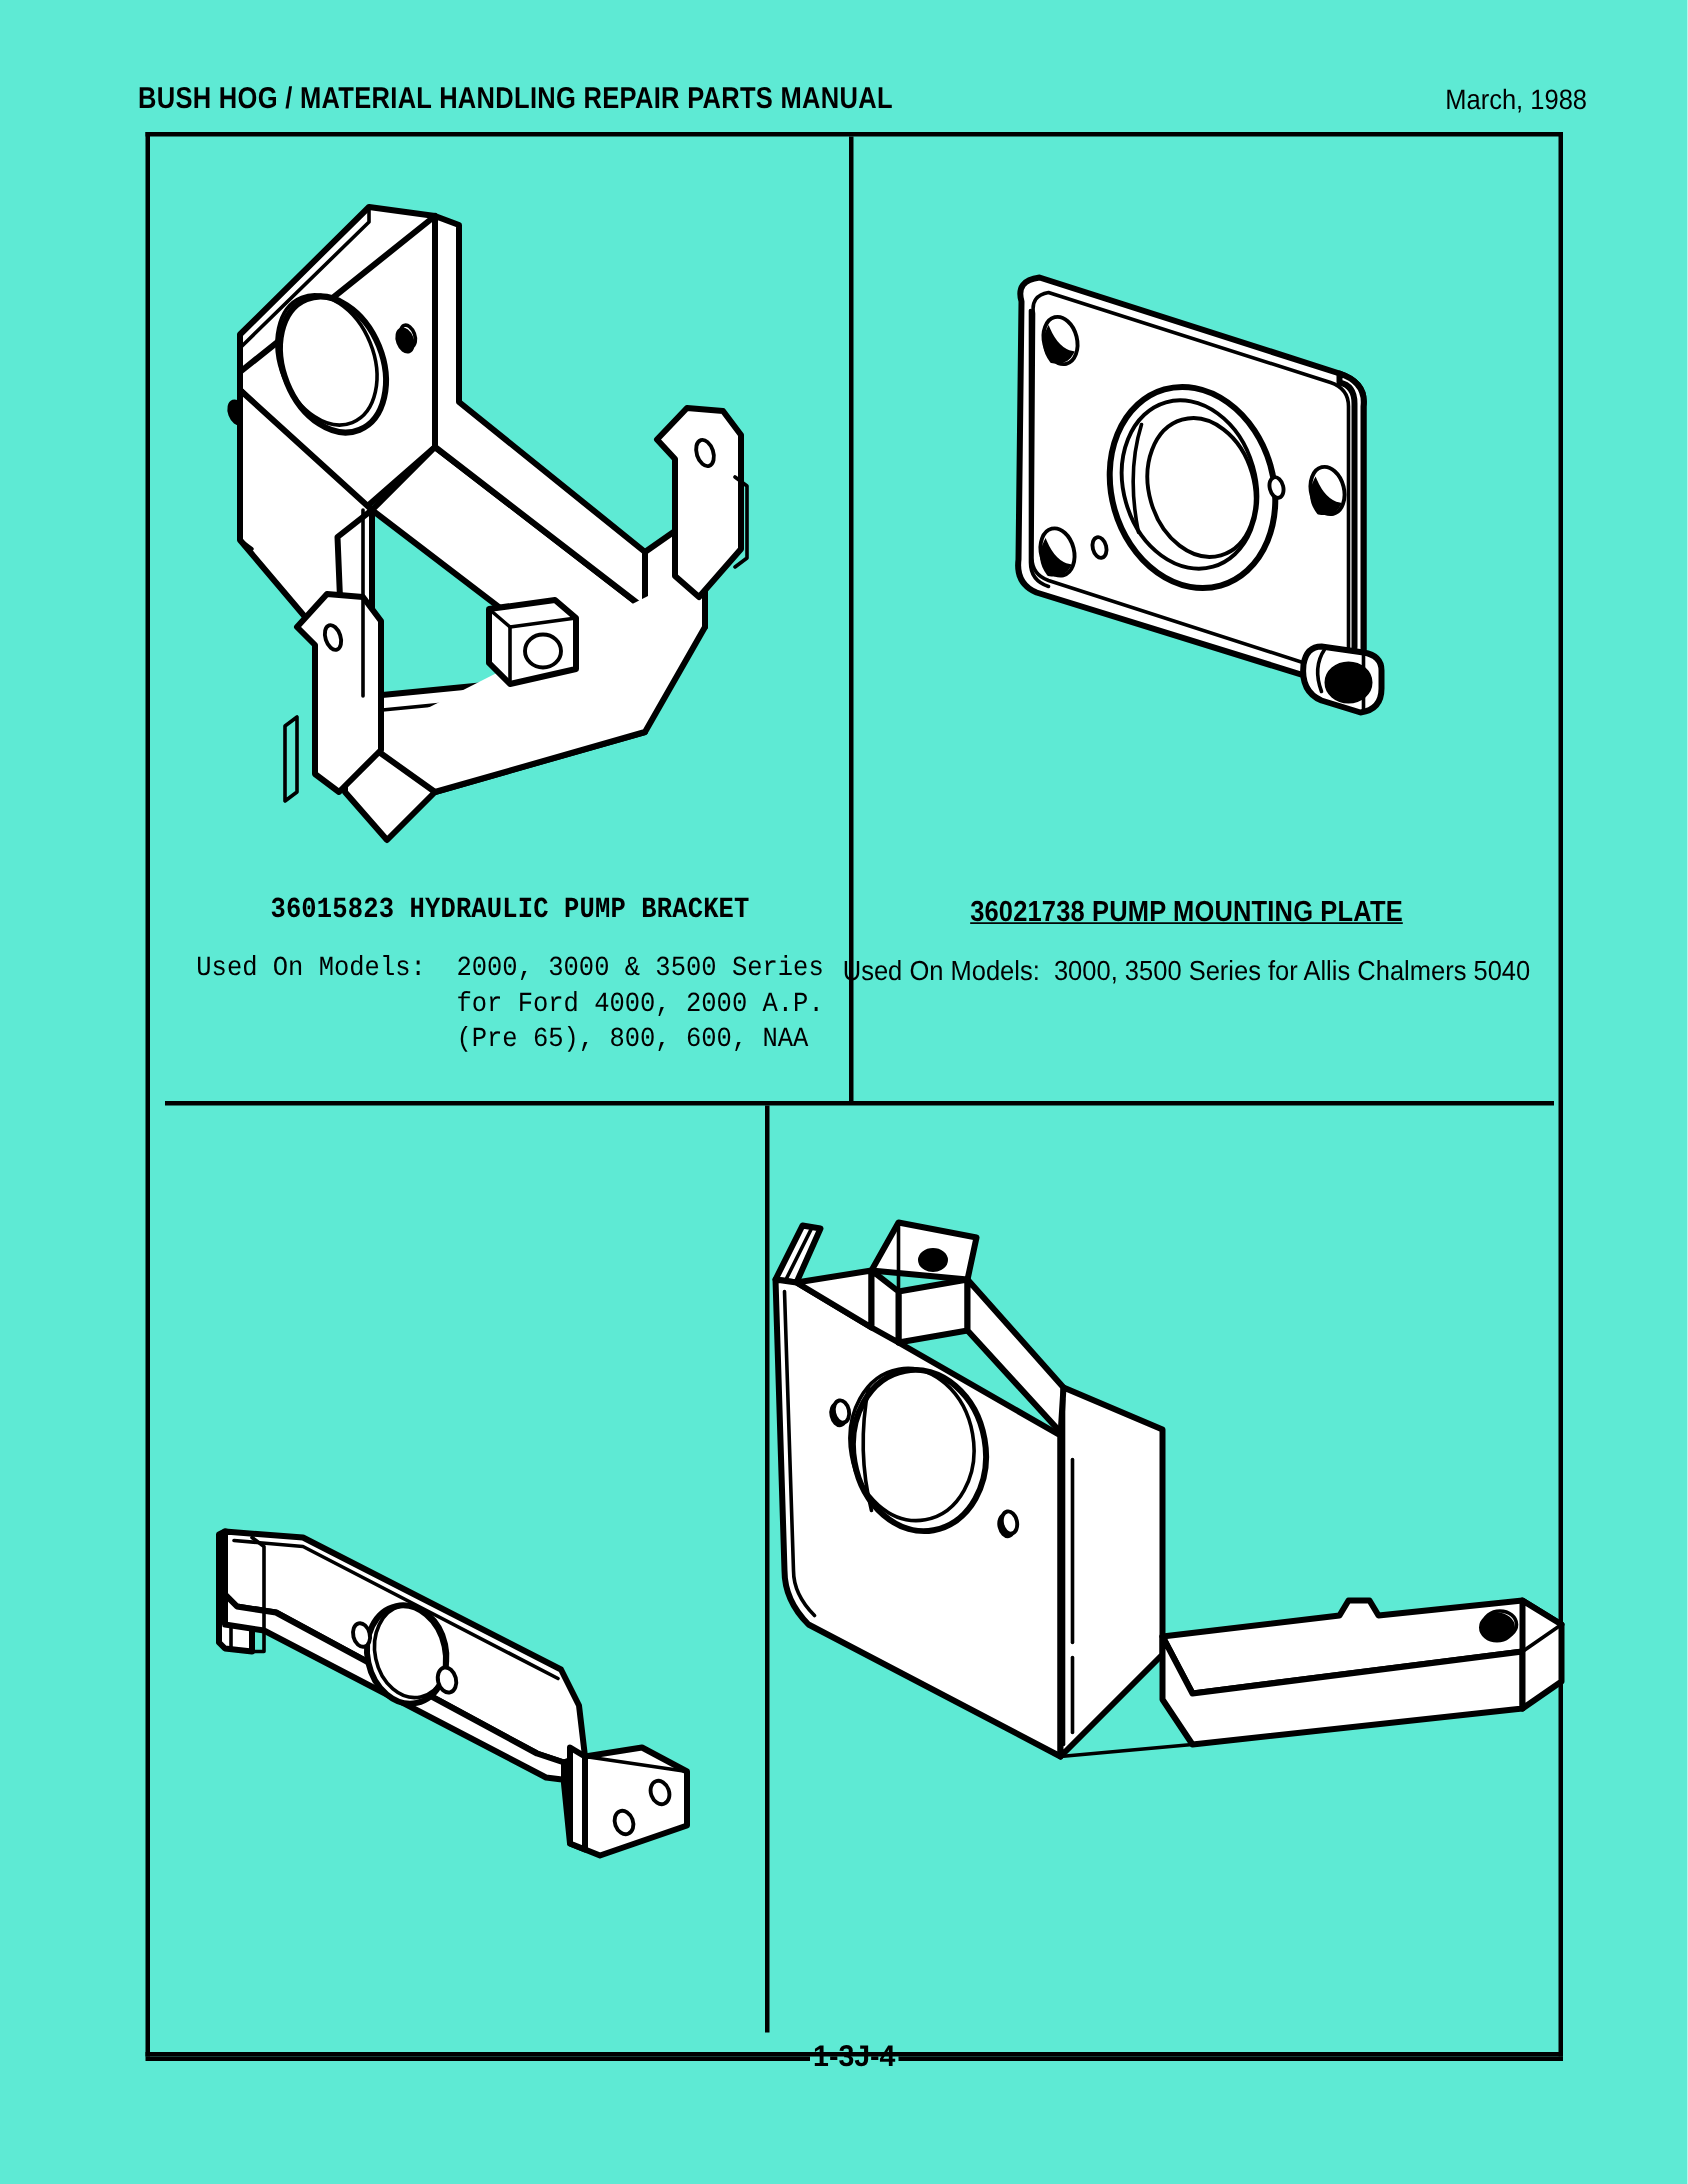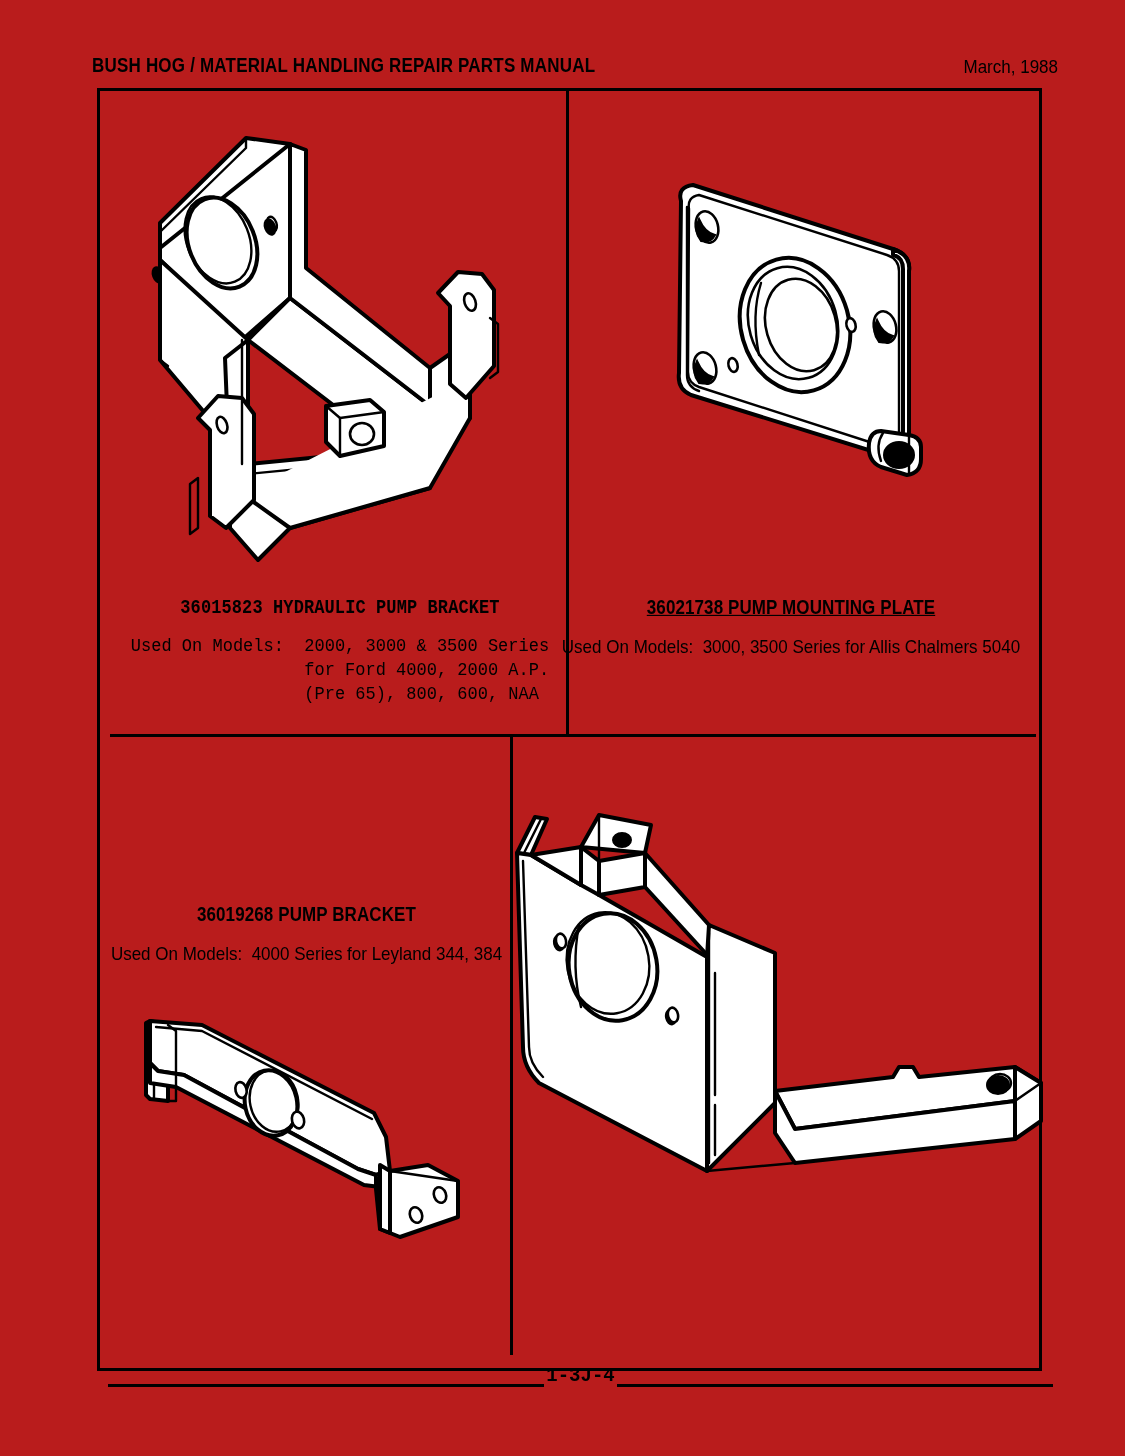--- a/index.html
+++ b/index.html
@@ -11,21 +11,21 @@
   body {
     font-family: "Liberation Sans", sans-serif;
     color: #000000;
     -webkit-font-smoothing: antialiased;
   }
 
   #page {
     position: relative;
     width: 1125px;
     height: 1456px;
-    background: #b91c1c;
+    background: #5eead4;
     overflow: hidden;
   }
 
   
   .page-header {
     position: absolute;
     left: 92px;
     top: 58px;
     width: 966px;
     height: 26px;
@@ -60,28 +60,27 @@
   .frame-right  { left: 1039px;top: 88px;   width: 3px;   height: 1283px; }
 
   
   .divider-h-mid   { left: 110px; top: 734px; width: 926px; height: 3px; }
   .divider-v-upper { left: 566px; top: 91px;  width: 3px;   height: 645px; }
   .divider-v-lower { left: 510px; top: 737px; width: 3px;   height: 618px; }
 
   
   .footer {
     position: absolute;
-    left: 108px;
+    left: 97px;
     top: 1357px;
     width: 945px;
     height: 30px;
     display: flex;
-    align-items: flex-end;
+    align-items: center;
     justify-content: center;
-    font-family: Liberation Mono, monospace;
   }
   .footer-rule {
     flex: 1 1 auto;
     height: 3px;
     background: #000000;
   }
   .footer-page {
     font-size: 19px;
     font-weight: bold;
     padding: 0 2px;
@@ -331,24 +330,20 @@
     <div class="caption-body">Used On Models:  2000, 3000 &amp; 3500 Series
                  for Ford 4000, 2000 A.P.
                  (Pre 65), 800, 600, NAA</div>
   </div>
 
   <div class="caption" id="caption-2">
     <div class="caption-title">36021738 PUMP MOUNTING PLATE</div>
     <div class="caption-body">Used On Models:  3000, 3500 Series for Allis Chalmers 5040</div>
   </div>
 
-  <div class="caption" id="caption-3">
-    <div class="caption-title">36019268 PUMP BRACKET</div>
-    <div class="caption-body">Used On Models:  4000 Series for Leyland 344, 384</div>
-  </div>
 
 
   <div class="footer">
     <div class="footer-rule"></div>
     <div class="footer-page">1-3J-4</div>
     <div class="footer-rule"></div>
   </div>
 
 </div>
 

